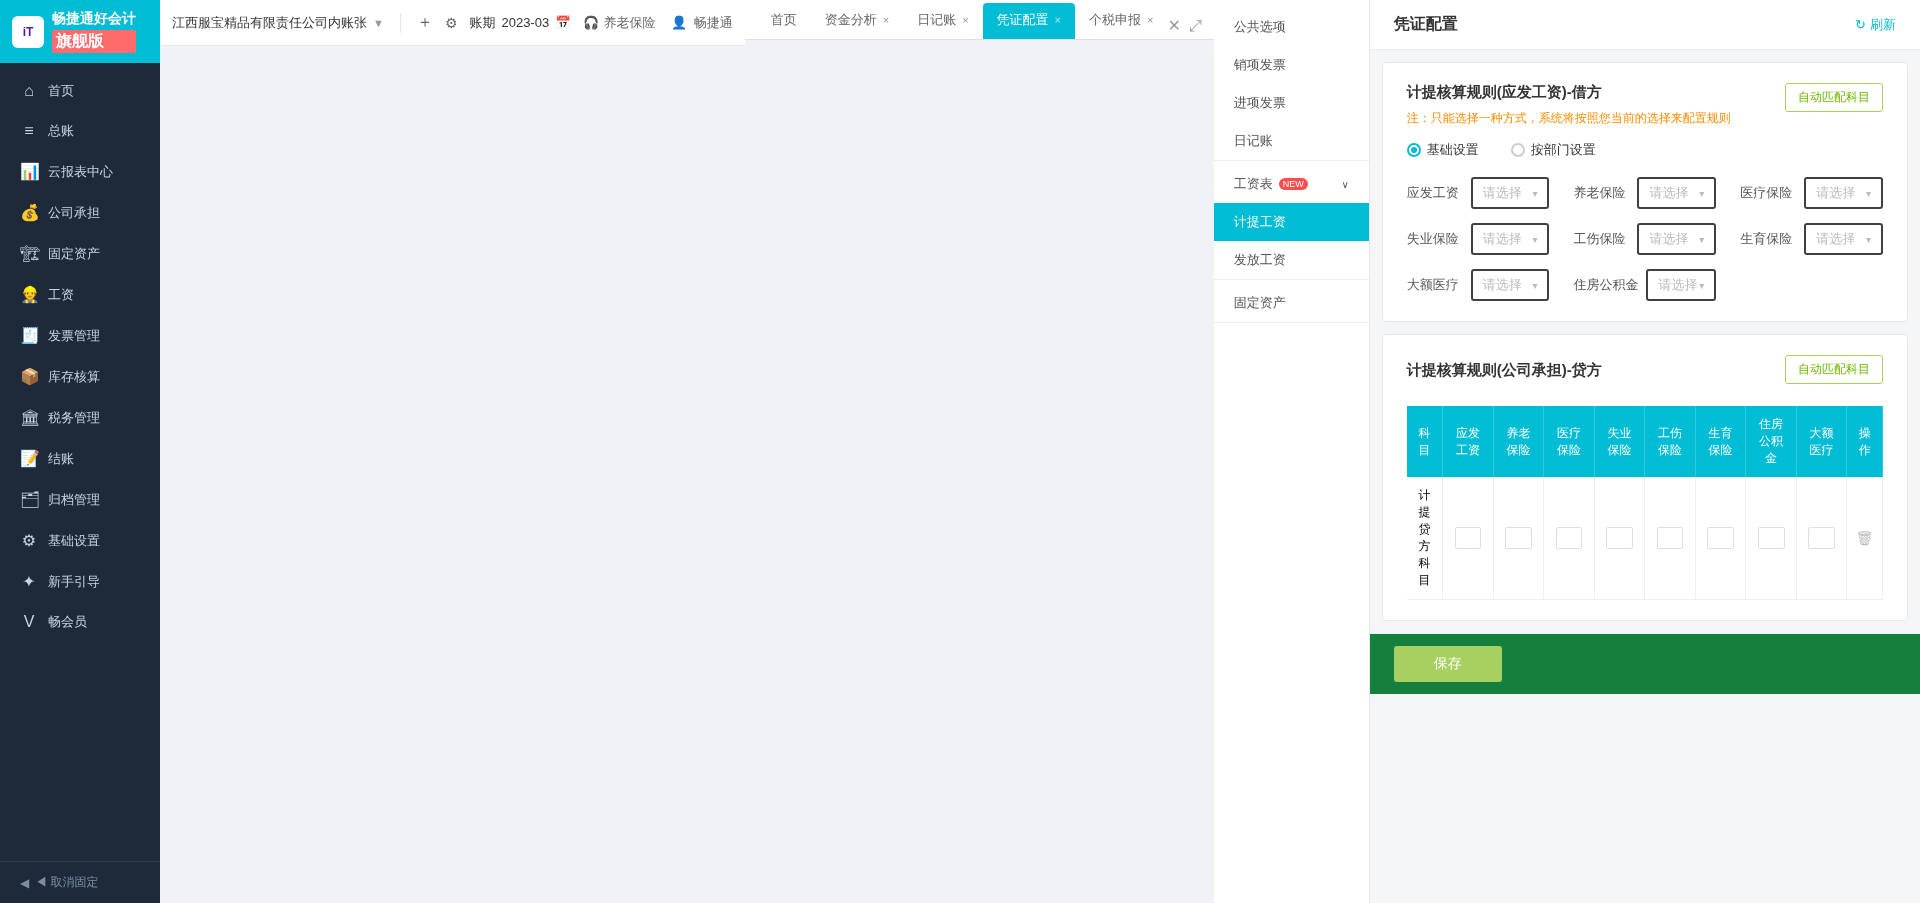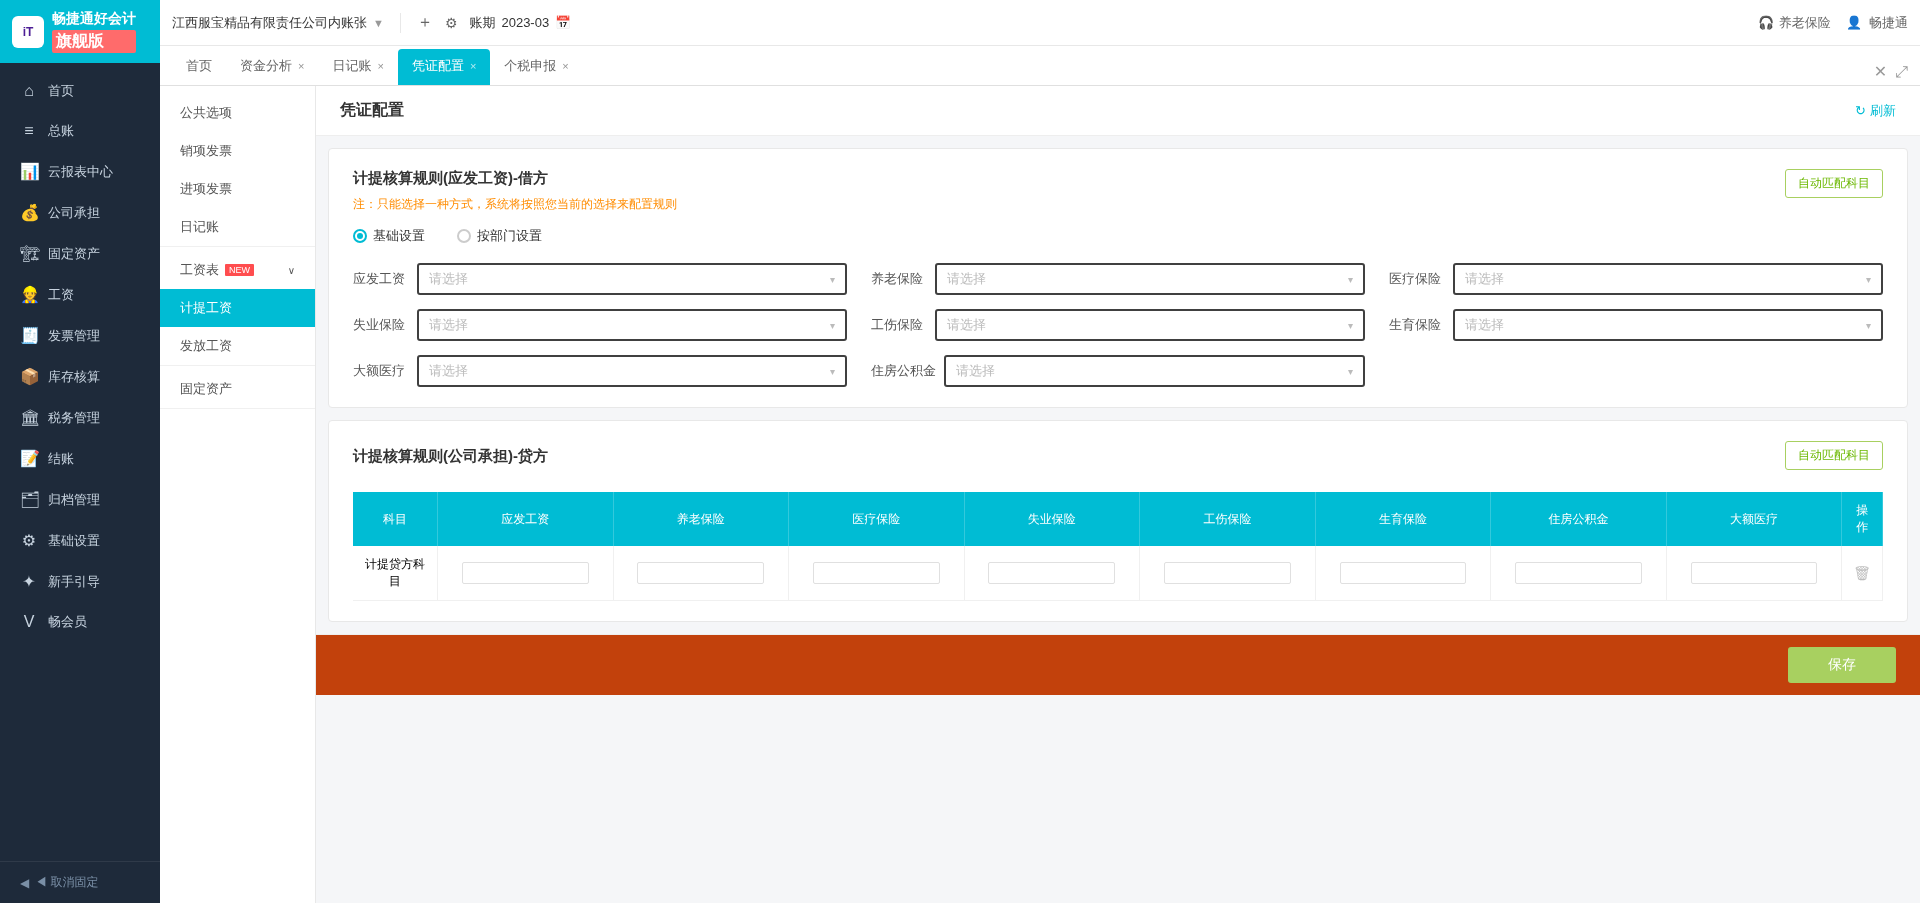--- a/index.html
+++ b/index.html
@@ -53,21 +53,21 @@
     .sidebar-footer {
       padding: 12px 20px;
       color: #7a8fa6;
       font-size: 12px;
       cursor: pointer;
       border-top: 1px solid rgba(255,255,255,0.08);
       display: flex; align-items: center; gap: 6px;
     }
 
     
-    .main-area { flex: 1; display: flex; flex-direction: column; overflow: hidden; }
+    .main-area { flex: 1; display: flex; flex-direction: row; overflow: hidden; }
 
     
     .topbar {
       background: white;
       height: 46px;
       display: flex; align-items: center;
       padding: 0 12px;
       border-bottom: 1px solid #e8e8e8;
       gap: 12px;
       flex-shrink: 0;
@@ -130,21 +130,21 @@
       font-size: 13px;
       color: #555;
       display: flex; align-items: center; gap: 6px;
     }
     .sub-item.active { background: #00bcd4; color: white; }
     .sub-item .new-badge {
       background: #ff4d4f;
       color: white;
       font-size: 9px;
       padding: 1px 4px;
-      border-radius: 1px;
+      border-radius: 6px;
     }
     .sub-item .chevron { margin-left: auto; font-size: 10px; }
     .sub-section {
       border-bottom: 1px solid #f0f0f0;
       margin-bottom: 4px;
     }
 
     
     .page-content {
       flex: 1;
@@ -263,23 +263,23 @@
       border: 1px solid #e0e0e0;
       border-radius: 2px;
       padding: 3px 6px;
       font-size: 12px;
       text-align: center;
     }
     .delete-icon { color: #bbb; cursor: pointer; font-size: 14px; }
 
     
     .save-bar {
-      background: #c2410c;
+      background: #15803d;
       padding: 12px 24px;
-      display: flex; justify-content: flex-end;
+      display: flex; 
       border-top: 1px solid #eee;
       position: sticky; bottom: 0;
     }
     .save-btn {
       background: #a8d060;
       color: white;
       border: none;
       padding: 9px 40px;
       border-radius: 3px;
       font-size: 14px;

